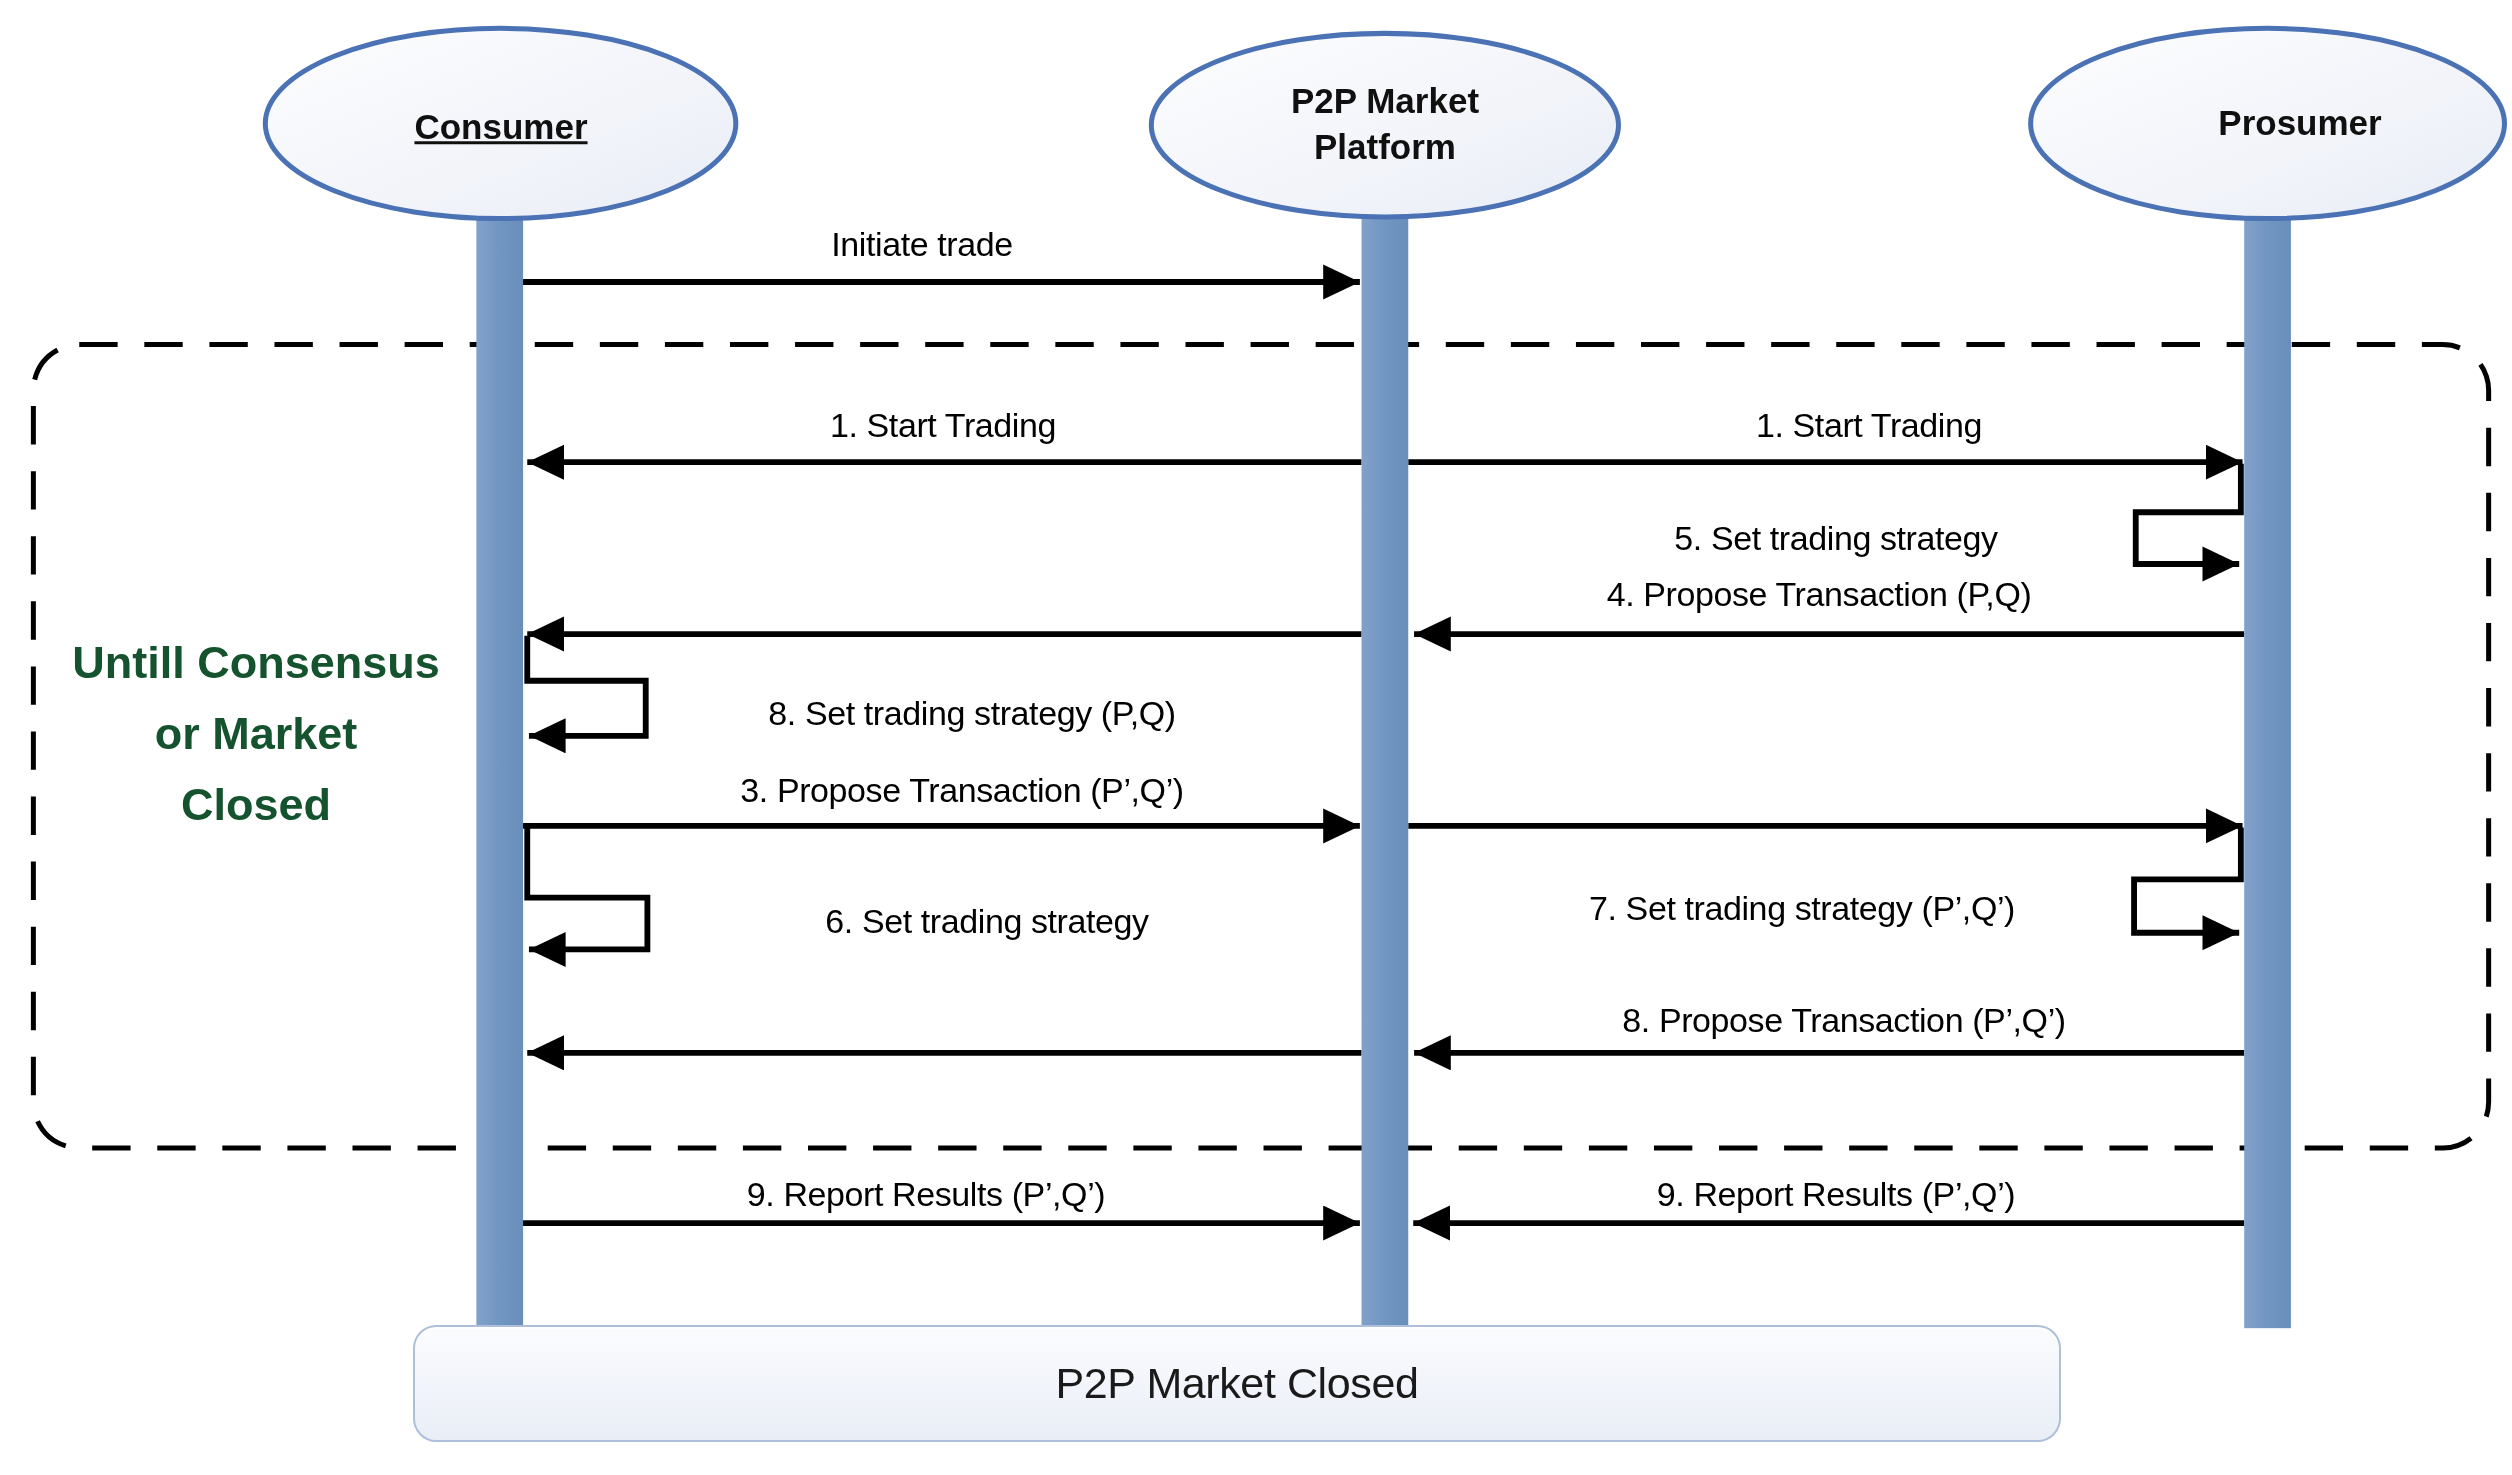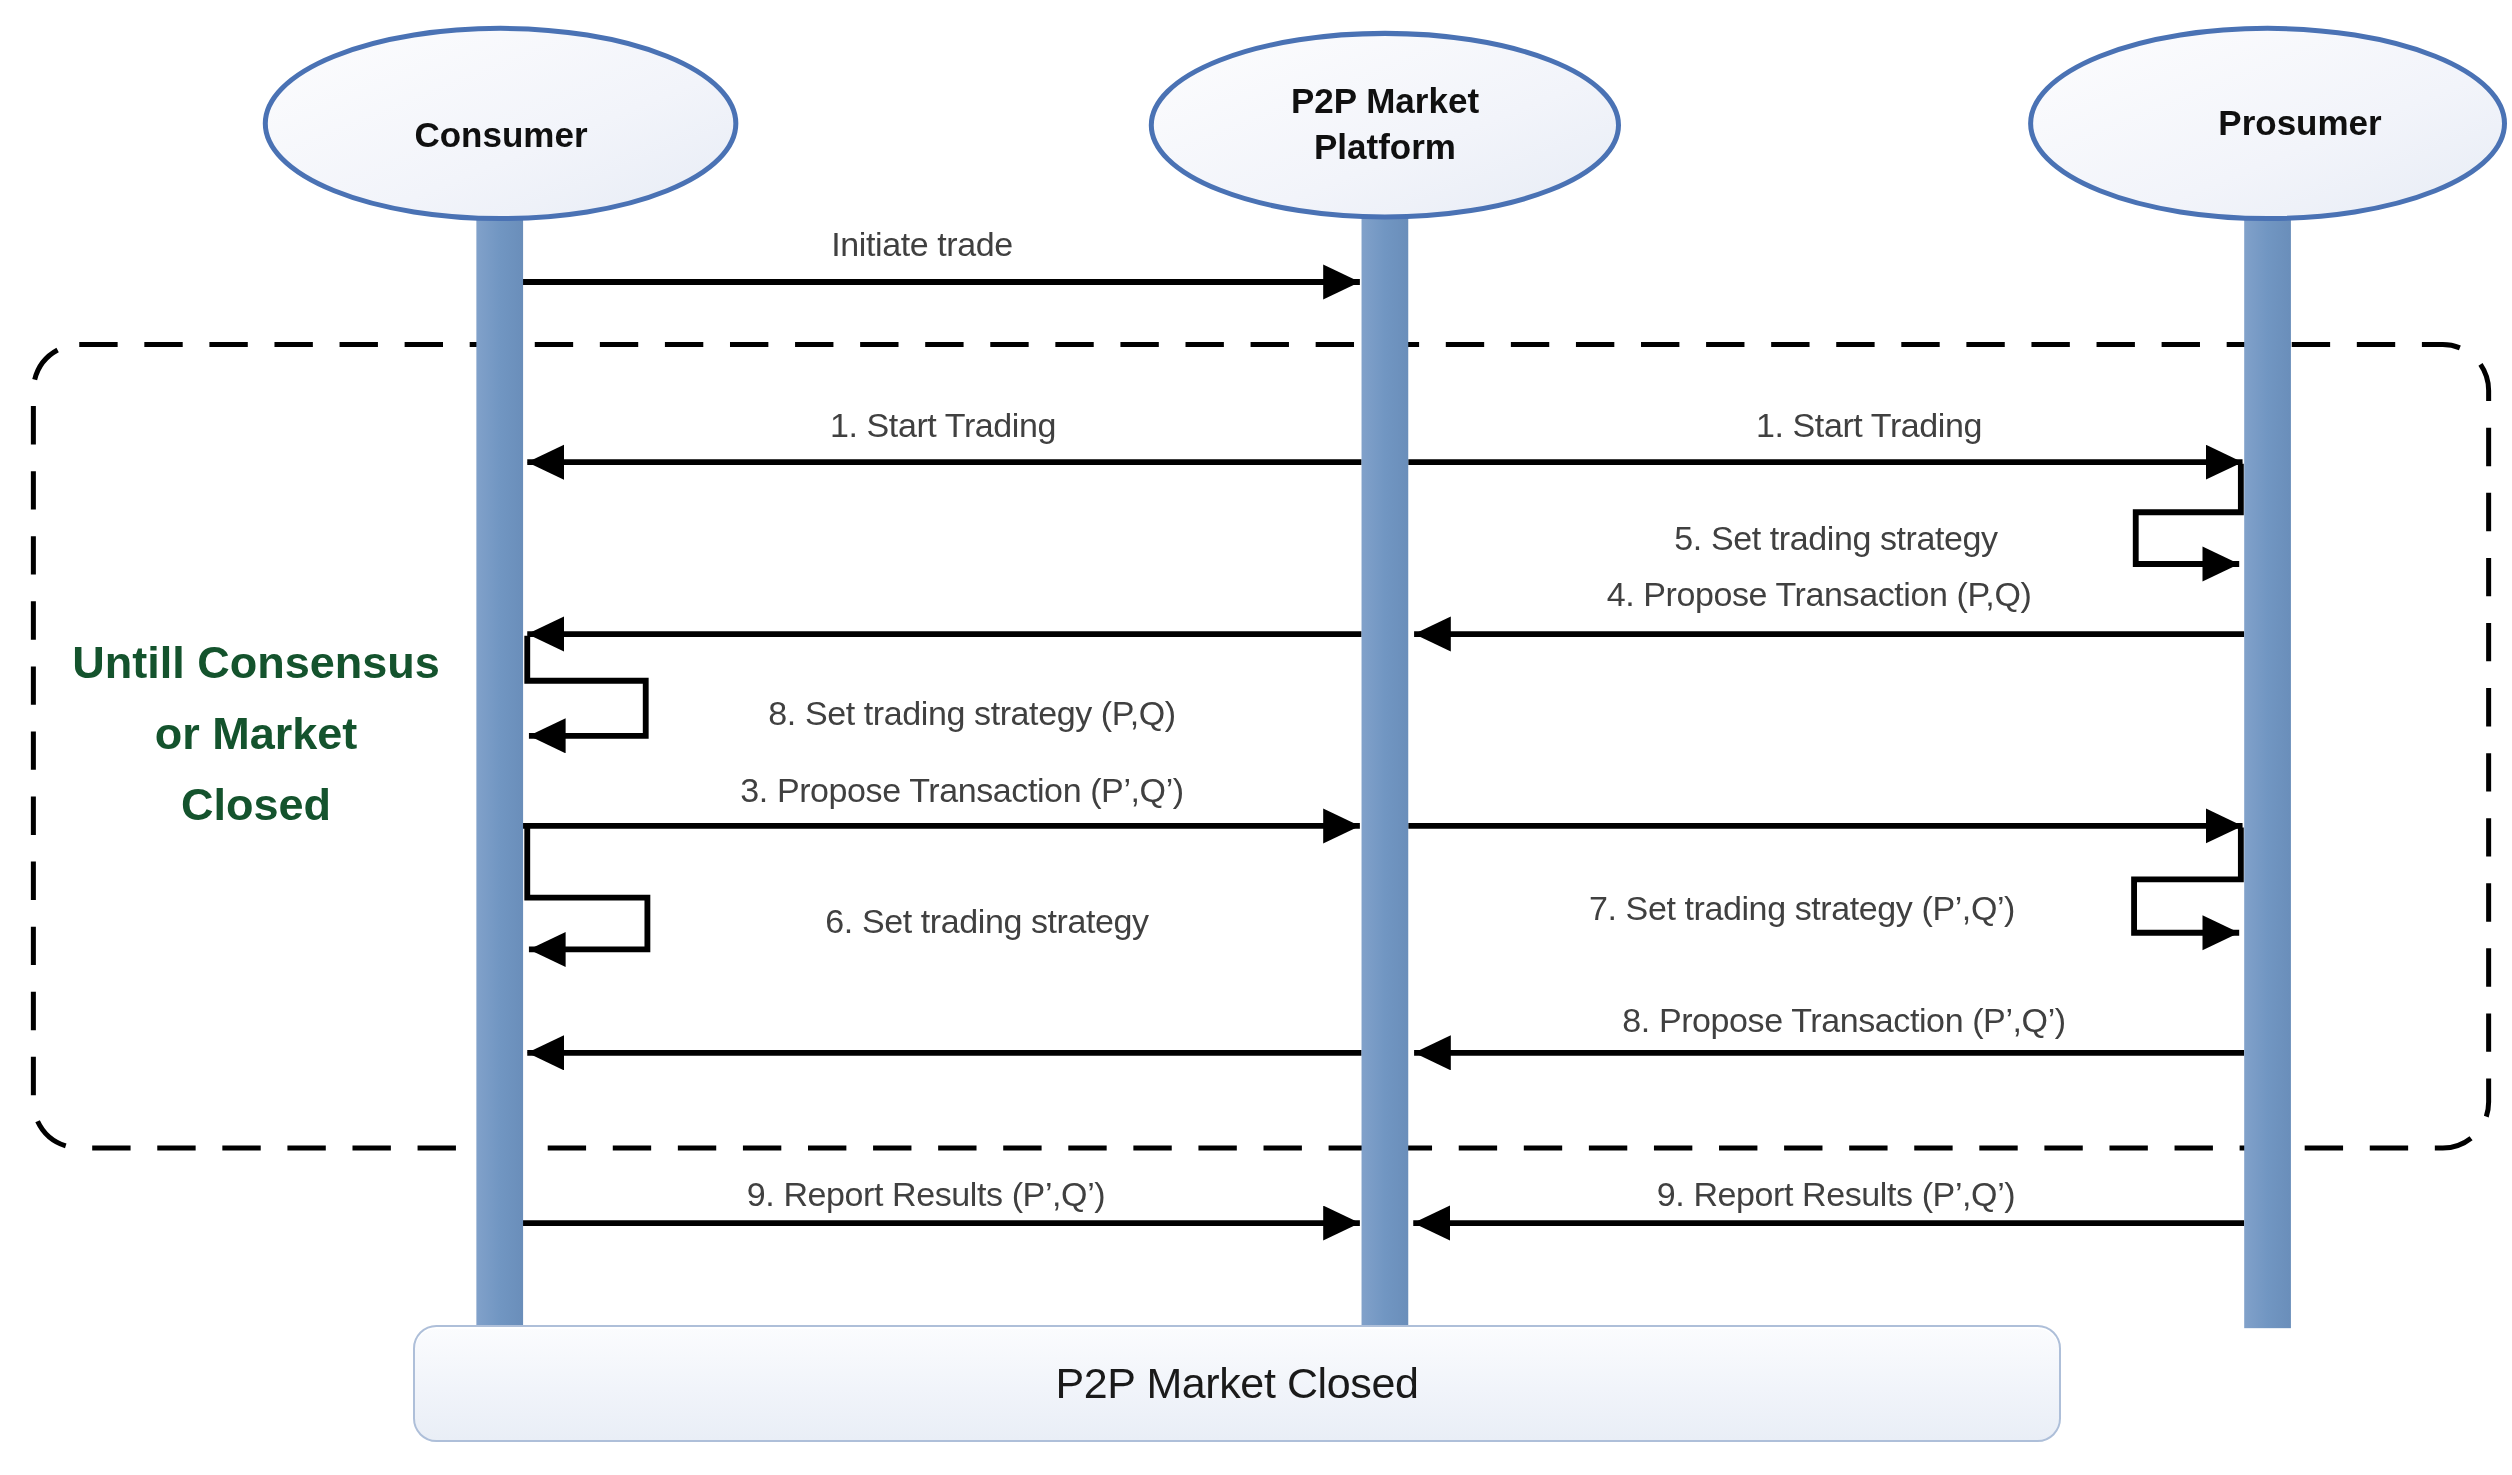--- a/index.html
+++ b/index.html
@@ -11,21 +11,21 @@
     font-family:"Liberation Sans", sans-serif;
     color:#141414;
   }
   #diagram-svg{position:absolute;left:0;top:0;width:2512px;height:1475px;}
   .msg-label{
     position:absolute;
     transform:translate(-50%,-50%);
     font-size:34px;
     letter-spacing:-0.4px;
     white-space:nowrap;
-    color:#404040;
+    color:#000000;
   }
   .actor-label{
     position:absolute;
     transform:translate(-50%,-50%);
     font-size:35px;
     font-weight:700;
     text-align:center;
     white-space:pre-line;
     line-height:1.3;
     color:#101010;
@@ -114,21 +114,21 @@
       <rect x="2690" y="175" width="56" height="1417"></rect>
     </g>
 
     <g fill="url(#gradEllipse)" stroke-width="6" stroke="#4a72b4">
       <ellipse cx="600" cy="148" rx="282" ry="114"></ellipse>
       <ellipse cx="1660" cy="150" rx="280" ry="110"></ellipse>
       <ellipse cx="2718" cy="148" rx="284" ry="114"></ellipse>
     </g>
   </svg>
 
-  <div class="actor-label" style="left:501px;top:135px;">Consumer</div>
+  <div class="actor-label" style="left:501px;top:127px;text-decoration:underline;">Consumer</div>
   <div class="actor-label" style="left:1385px;top:123px;">P2P Market
 Platform</div>
   <div class="actor-label" style="left:2268px;top:123px;margin-left:32px;">Prosumer</div>
 
   <div class="msg-label" style="left:922px;top:244px;">Initiate trade</div>
   <div class="msg-label" style="left:943px;top:425px;">1. Start Trading</div>
   <div class="msg-label" style="left:1869px;top:425px;">1. Start Trading</div>
   <div class="msg-label" style="left:1836px;top:538px;">5. Set trading strategy</div>
   <div class="msg-label" style="left:1819px;top:594px;">4. Propose Transaction (P,Q)</div>
   <div class="msg-label" style="left:972px;top:713px;">8. Set trading strategy (P,Q)</div>

